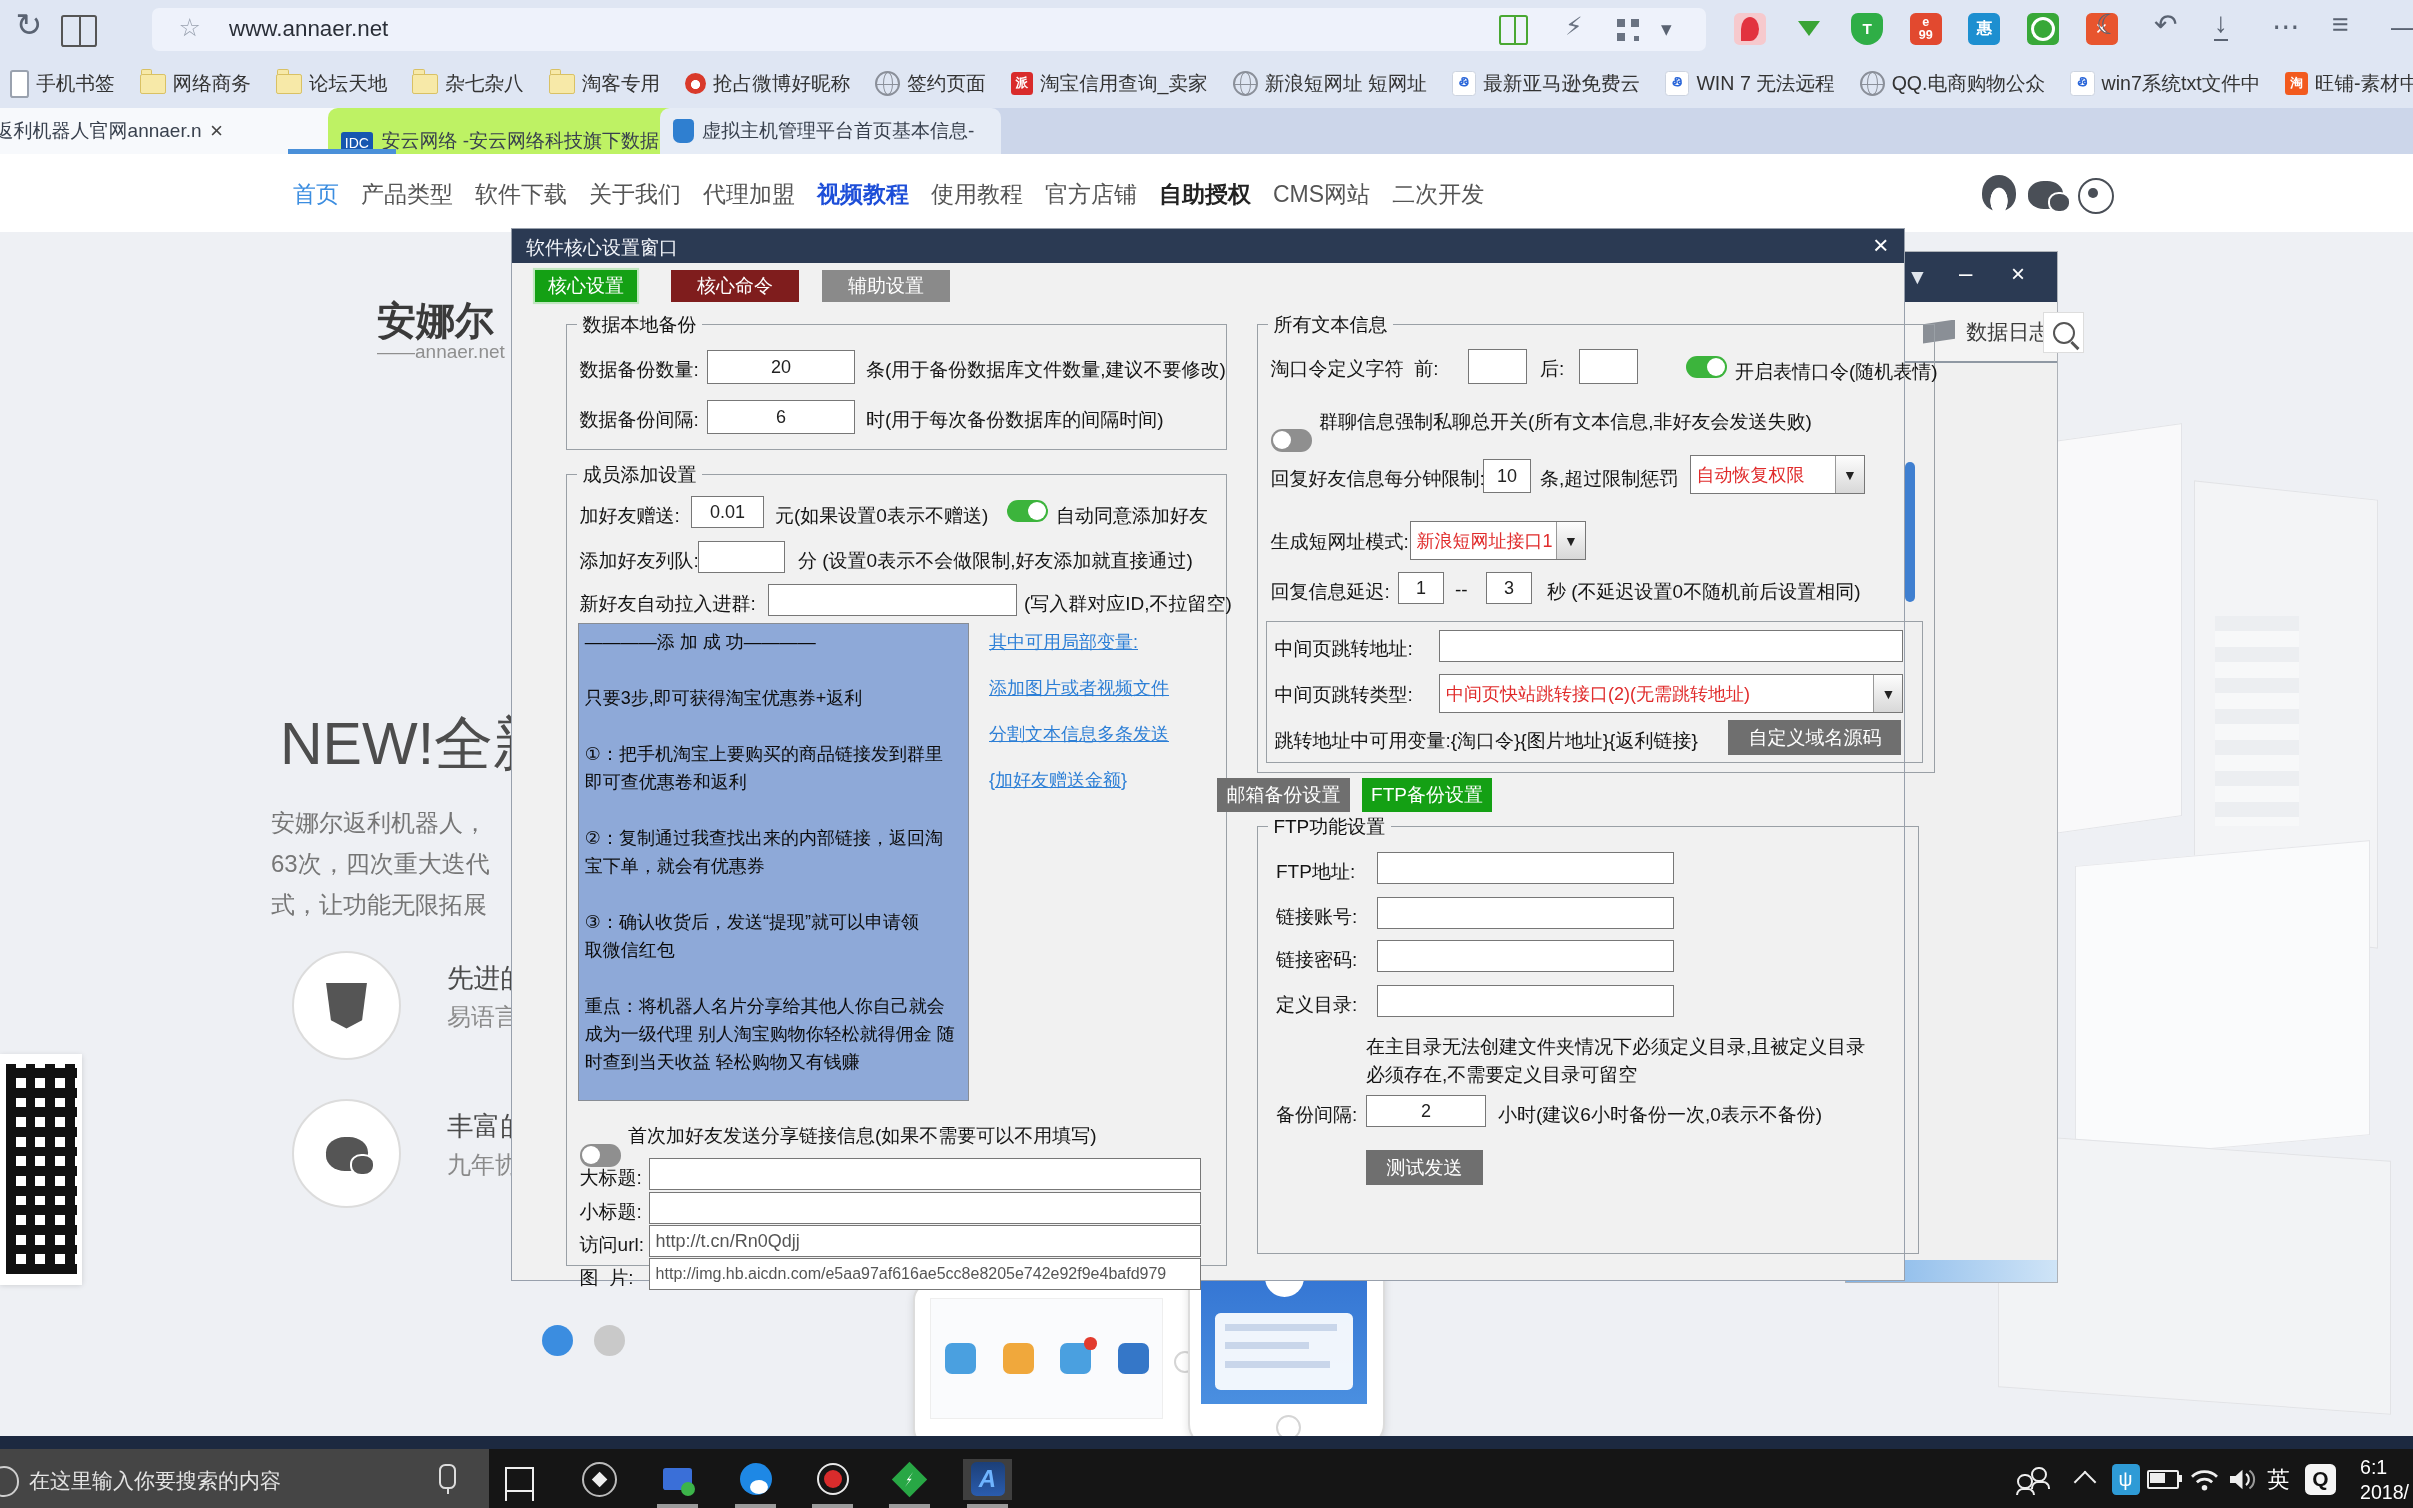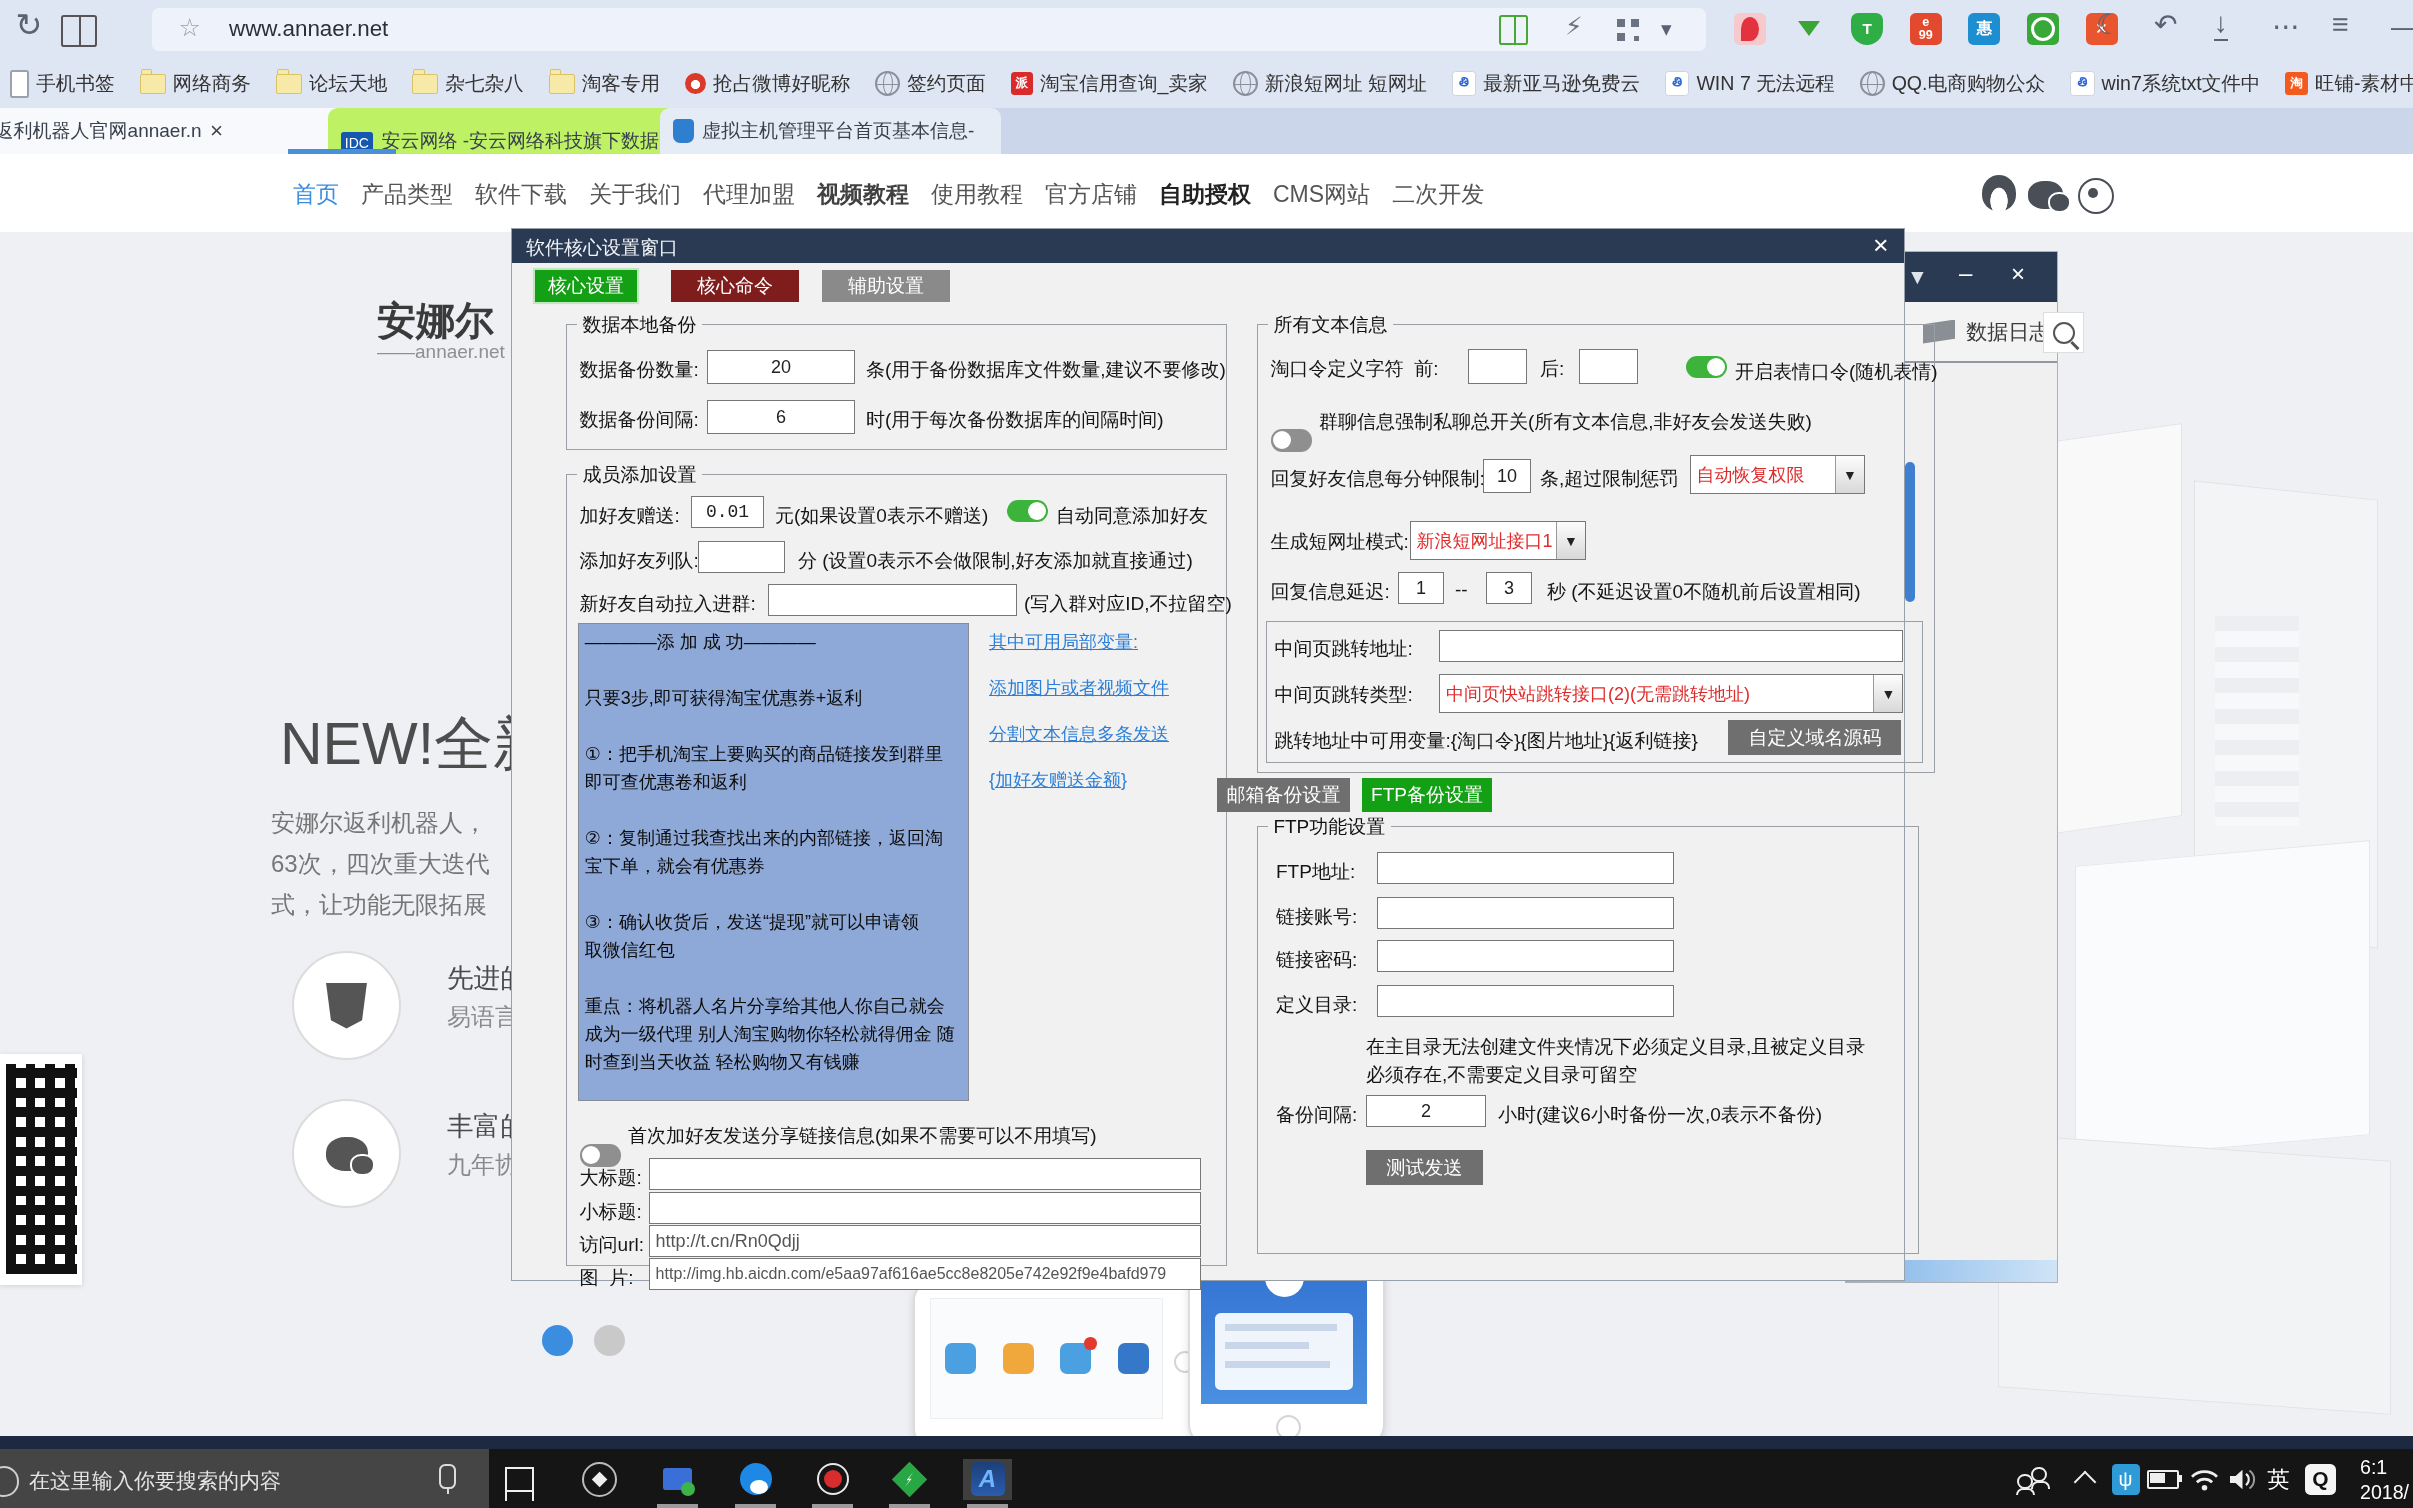--- a/index.html
+++ b/index.html
@@ -174,21 +174,21 @@
 
   <div class="abs" style="left:0;top:154px;width:2413px;height:1295px;background:#eef0f4;overflow:hidden;">
 
     <div class="abs" style="left:0;top:0;width:2413px;height:78px;background:#fff;">
       <div class="abs" style="left:293px;top:25px;display:flex;gap:22px;">
         <span class="nav-item" style="color:#3b8de0;">首页</span>
         <span class="nav-item">产品类型</span>
         <span class="nav-item">软件下载</span>
         <span class="nav-item">关于我们</span>
         <span class="nav-item">代理加盟</span>
-        <span class="nav-item" style="color:#404040;font-weight:bold;">视频教程</span>
+        <span class="nav-item" style="color:#1d4ed8;font-weight:bold;">视频教程</span>
         <span class="nav-item">使用教程</span>
         <span class="nav-item">官方店铺</span>
         <span class="nav-item" style="color:#222;font-weight:bold;">自助授权</span>
         <span class="nav-item">CMS网站</span>
         <span class="nav-item">二次开发</span>
       </div>
       <div class="abs" style="left:1982px;top:21px;width:34px;height:36px;border-radius:50% 50% 45% 45%;background:radial-gradient(ellipse at 50% 72%, #fff 0 8.4px, #4a4f57 9px);"></div>
       <div class="abs" style="left:2028px;top:26.6px;width:35px;height:28px;background:#4a4f57;border-radius:45%;">
         <span class="abs" style="right:-8.4px;bottom:-4.2px;width:19.6px;height:17px;background:#4a4f57;border:2.1px solid #fff;border-radius:45%;"></span>
       </div>
@@ -297,21 +297,21 @@
       <input class="abs inp c" readonly="" style="left: 140px; top: 25px; width: 148px; height: 34px;" value="20">
       <span class="abs dlg-lbl" style="left:299px;top:32px;">条(用于备份数据库文件数量,建议不要修改)</span>
       <span class="abs dlg-lbl" style="left:12.6px;top:82px;">数据备份间隔:</span>
       <input class="abs inp c" readonly="" style="left: 140px; top: 75px; width: 148px; height: 34px;" value="6">
       <span class="abs dlg-lbl" style="left:299px;top:82px;">时(用于每次备份数据库的间隔时间)</span>
     </div>
 
     <div class="abs gb" style="left:18px;top:245px;width:659px;height:790px;">
       <span class="legend">成员添加设置</span>
       <span class="abs dlg-lbl" style="left:12.6px;top:28px;">加好友赠送:</span>
-      <input class="abs inp c" readonly="" style="left: 124px; top: 21px; width: 73px; height: 32px; font-family: Liberation Mono, monospace;" value="0.01">
+      <input class="abs inp c" readonly="" style="left: 124px; top: 21px; width: 73px; height: 32px;" value="0.01">
       <span class="abs dlg-lbl" style="left:208px;top:28px;">元(如果设置0表示不赠送)</span>
       <div class="abs toggle on" style="left:440px;top:25px;">
           <span class="knob"></span>
         </div>
       <span class="abs dlg-lbl" style="left:489px;top:28px;">自动同意添加好友</span>
 
       <span class="abs dlg-lbl" style="left:12.6px;top:73px;">添加好友列队:</span>
       <input class="abs inp c" readonly="" style="left: 131px; top: 66px; width: 87px; height: 32px;" value="">
       <span class="abs dlg-lbl" style="left:231px;top:73px;">分 (设置0表示不会做限制,好友添加就直接通过)</span>
 

